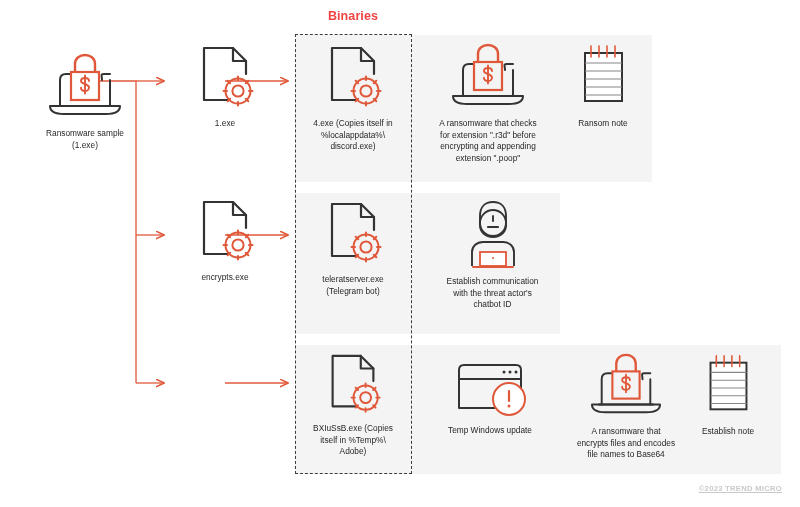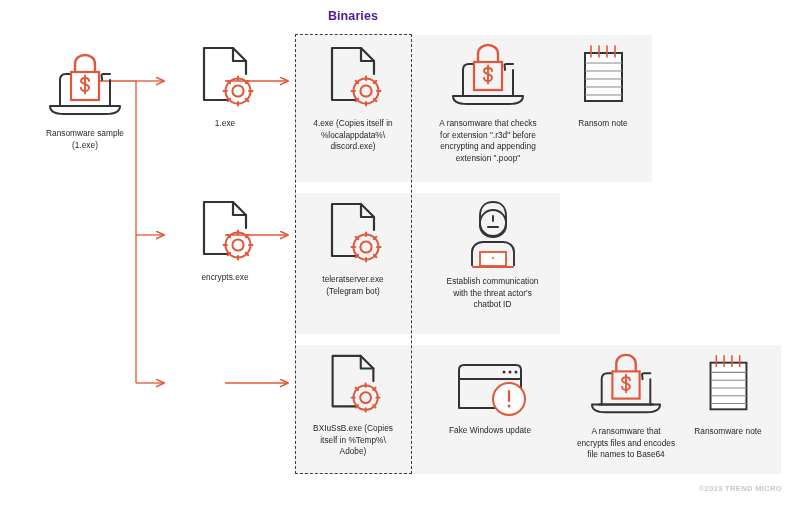--- a/index.html
+++ b/index.html
@@ -12,21 +12,21 @@
     font-family: "Liberation Sans", "DejaVu Sans", sans-serif;
     color: #231f20;
     overflow: hidden;
   }
   #canvas { position: relative; width: 800px; height: 507px; background:#fff; }
 
   .abs { position: absolute; }
 
   
   .section-title {
-    font-size: 12.5px; font-weight: bold; color:#4c1d95;
+    font-size: 12.5px; font-weight: bold; color:#ef4444;
     letter-spacing: .1px; text-align:center;
   }
 
   
   .band { background:#f4f4f4; }
 
   
   .dashed-box {
     border: 1.6px dashed #3c3c3c;
     background: transparent;
@@ -35,21 +35,21 @@
   
   .node { position:absolute; text-align:center; }
   .node .caption {
     font-size: 8.3px; line-height: 11.6px; color:#231f20;
     white-space: pre-line; text-align:center;
   }
   .icon-wrap { display:flex; align-items:flex-end; justify-content:center; }
 
   .footer {
     font-size: 7.6px; color:#c9c9c9; letter-spacing:.3px;
-    text-align:right; font-weight:600;
+    text-align:right; font-weight:600;text-decoration:underline;
   }
 
   svg { display:block; overflow: visible; }
 </style>
 </head>
 <body>
 
 <div id="canvas">
 
   <div class="abs band" style="left:295px; top:35px; width:357px; height:147px;"></div>
@@ -273,21 +273,21 @@
           <circle cx="57" cy="15" r="1.5"></circle>
             <circle cx="63" cy="15" r="1.5"></circle>
             <circle cx="69" cy="15" r="1.5"></circle>
         </g>
 
         <circle cx="62" cy="42" r="16" fill="#fff" stroke="#e0583a" stroke-width="2"></circle>
         <path d="M62,34 L62,44" stroke="#e0583a" stroke-width="2.2" stroke-linecap="round"></path>
         <circle cx="62" cy="49" r="1.5" fill="#e0583a"></circle>
       </svg>
     </div>
-    <div class="caption" style="margin-top:6px;">Fake Windows update</div>
+    <div class="caption" style="margin-top:6px;">Temp Windows update</div>
   </div>
 
   <div class="node" style="left:556px; top:350px; width:140px;">
     <div class="icon-wrap" style="height:70px;">
       <svg width="86" height="70" viewBox="0 0 86 72">
         <path d="M18,30 C18,26 20,24 24,24 L30,24 M68,24 L62,24 C58,24 60,26 60,30
                  M18,30 L18,56 M68,30 L68,56" fill="none" stroke="#333" stroke-width="2" stroke-linecap="round" stroke-linejoin="round"></path>
         <path d="M15,56 L71,56" fill="none" stroke="#333" stroke-width="2" stroke-linecap="round"></path>
         <path d="M8,56 C8,62 14,64 22,64 L64,64 C72,64 78,62 78,56 Z" fill="none" stroke="#333" stroke-width="2" stroke-linejoin="round"></path>
         <path d="M33,22 L33,14 C33,8 38,5 43,5 C48,5 53,8 53,14 L53,22" fill="none" stroke="#e0583a" stroke-width="2.4" stroke-linecap="round"></path>
@@ -314,18 +314,18 @@
             <path d="M8,53 L45,53"></path>
         </g>
         <g stroke="#e0583a" stroke-width="1.6" stroke-linecap="round">
           <path d="M14,4 L14,15"></path>
             <path d="M22,4 L22,15"></path>
           <path d="M30,4 L30,15"></path>
             <path d="M38,4 L38,15"></path>
         </g>
       </svg>
     </div>
-    <div class="caption" style="margin-top:6px;">Ransomware note</div>
+    <div class="caption" style="margin-top:6px;">Establish note</div>
   </div>
 
   <div class="abs footer" style="right:18px; bottom:14px;">©2023 TREND MICRO</div>
 
 </div>
 
 </body></html>

